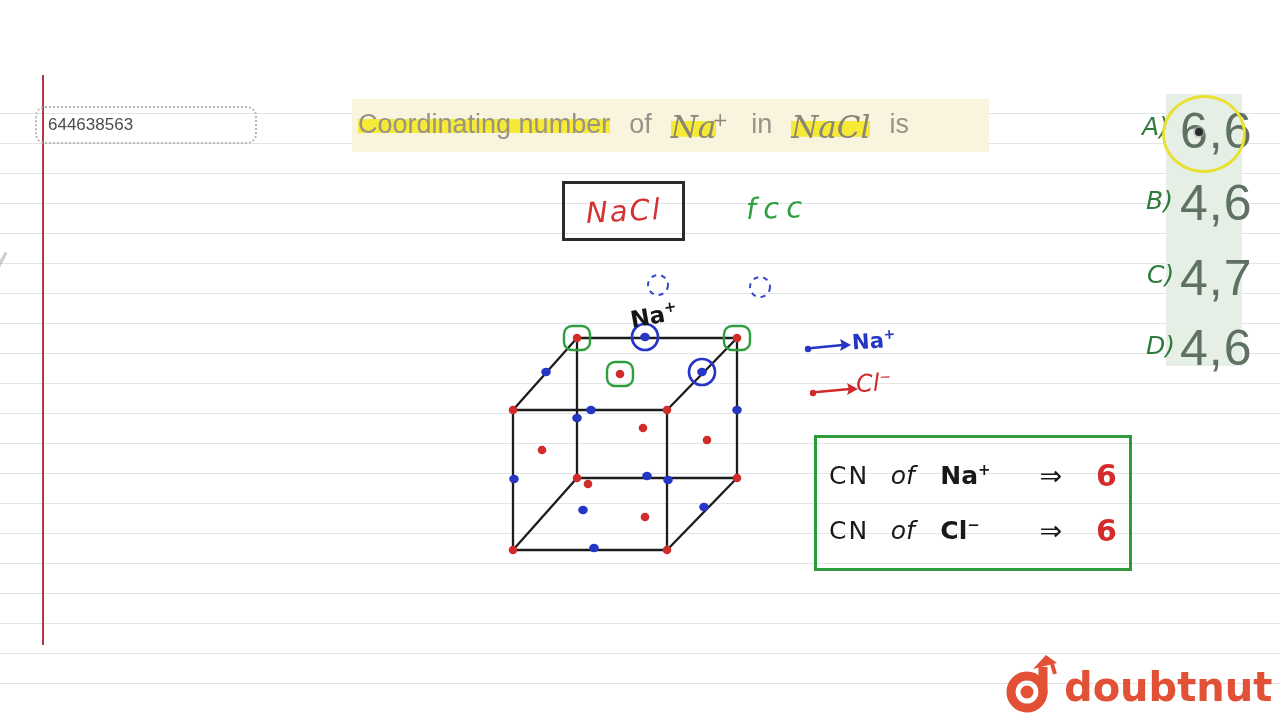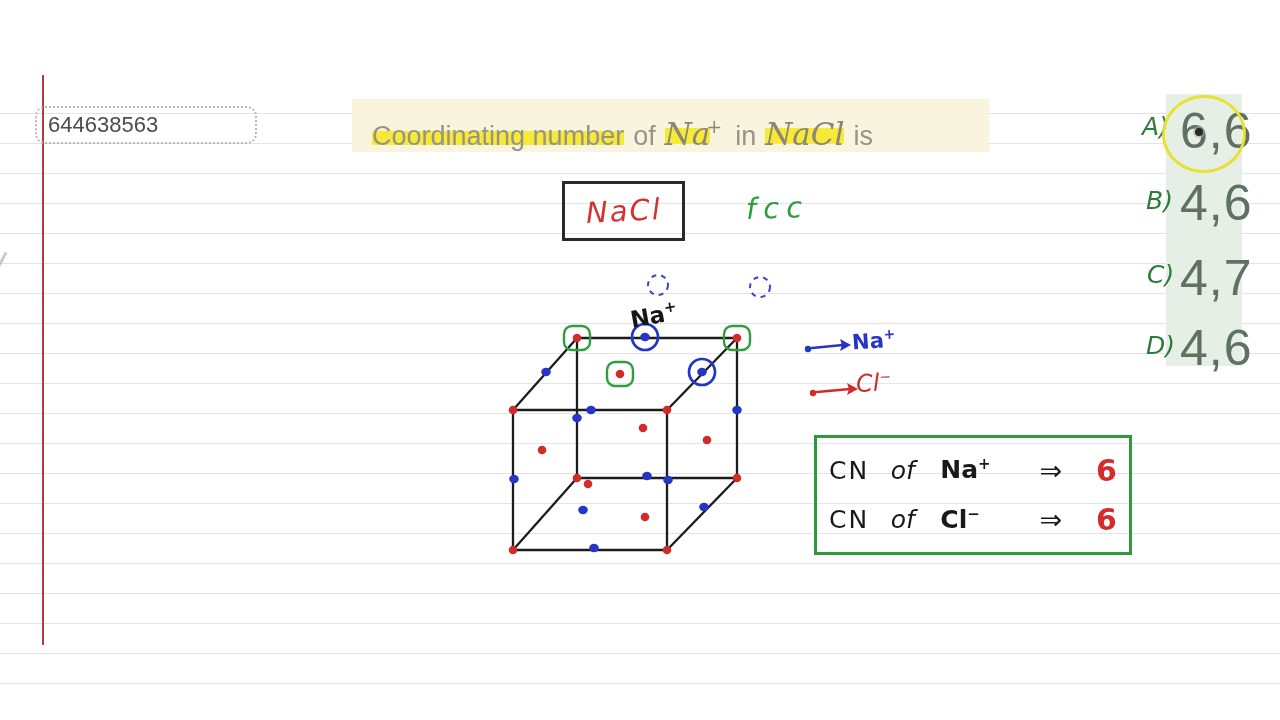--- a/index.html
+++ b/index.html
@@ -7,24 +7,24 @@
          font-family:"Liberation Sans",sans-serif;}
   
   .ruled{position:absolute;left:0;top:84px;width:1280px;height:600px;
          background:repeating-linear-gradient(to bottom,transparent 0 29px,#e3e4e8 29px 30px);}
   .margin-line{position:absolute;left:42px;top:75px;width:2px;height:570px;background:#b23945;}
   .stray{position:absolute;left:-1px;top:251px;width:3px;height:24px;background:#9aa0a8;
          opacity:.55;transform:rotate(28deg);}
   
   .qid{position:absolute;left:35px;top:106px;width:222px;height:38px;border:2px dotted #b9b9b9;
        border-radius:10px;box-sizing:border-box;display:flex;align-items:center;padding-left:11px;
-       font-size:22px;color:#4c4c4c;background:transparent;}
+       font-size:17px;color:#4c4c4c;background:transparent;}
   
   .title{position:absolute;left:352px;top:99px;width:637px;height:53px;background:#f8f4de;
-         display:flex;align-items:flex-end;padding:10px 0 0 20px;box-sizing:border-box;gap:9px;}
+         display:flex;align-items:flex-start;padding:10px 0 0 6px;box-sizing:border-box;gap:19px;}
   .tw{font-size:27px;color:#98938a;}
   .tm{font-family:"DejaVu Serif",serif;font-style:italic;font-size:31px;color:#8b8579;}
   .tsup{font-size:19px;color:#8b8579;position:relative;top:-12px;left:-4px;font-family:"DejaVu Serif",serif;}
   .hl{background-image:linear-gradient(to bottom,rgba(0,0,0,0) 32%,rgba(246,233,40,.92) 34%,rgba(246,233,40,.92) 76%,rgba(0,0,0,0) 78%);}
   
   .opt-strip{position:absolute;left:1166px;top:94px;width:76px;height:272px;background:#e6efe5;}
   .opt-label{position:absolute;font-size:25px;font-style:italic;color:#2e7c3c;
              font-family:"DejaVu Sans",sans-serif;}
   .opt-value{position:absolute;font-size:50px;color:#5e7163;letter-spacing:1px;line-height:1;}
   .answer-circle{position:absolute;left:1162px;top:95px;width:78px;height:72px;border:3px solid #e9e032;
@@ -40,21 +40,21 @@
        letter-spacing:7px;transform:rotate(-2deg);font-family:"DejaVu Sans",sans-serif;}
   #diagram-svg{position:absolute;left:0;top:0;pointer-events:none;}
   .cube-label{position:absolute;left:630px;top:301px;font-size:23px;color:#161616;
               transform:rotate(-10deg);font-family:"DejaVu Sans",sans-serif;font-weight:bold;}
   .cube-label sup{font-size:15px;}
   .leg{position:absolute;font-family:"DejaVu Sans",sans-serif;}
   .leg sup{font-size:14px;}
   .leg-na{left:852px;top:327px;color:#2535c6;font-size:21px;font-weight:bold;transform:rotate(-4deg);}
   .leg-cl{left:856px;top:369px;color:#d02b2b;font-size:24px;font-style:italic;transform:rotate(-3deg);}
   
-  .cn-box{position:absolute;left:814px;top:435px;width:318px;height:120px;border:3px solid #2f9a3c;
+  .cn-box{position:absolute;left:814px;top:435px;width:318px;height:136px;border:3px solid #2f9a3c;
           box-sizing:border-box;display:flex;flex-direction:column;justify-content:space-evenly;
           padding:0 12px;}
   .cn-row{display:flex;align-items:center;font-size:25px;color:#191919;
           font-family:"DejaVu Sans",sans-serif;}
   .cn-c{width:72px;letter-spacing:2px;}
   .cn-of{width:58px;font-style:italic;}
   .cn-sp{width:116px;font-weight:bold;}
   .cn-sp sup{font-size:15px;}
   .cn-ar{width:66px;font-size:27px;}
   .cn-val{color:#d42b2b;font-size:30px;font-weight:bold;}
@@ -171,14 +171,24 @@
     </div>
     <div class="cn-row">
       <span class="cn-c">CN</span>
       <span class="cn-of">of</span>
       <span class="cn-sp"><span>Cl</span><sup>−</sup></span>
       <span class="cn-ar">⇒</span>
       <span class="cn-val">6</span>
     </div>
   </div>
 
+  <div class="brand">
+    <svg width="64" height="62" viewBox="0 0 64 62">
+      <circle cx="27" cy="38" r="16" fill="none" stroke="#e25036" stroke-width="9"></circle>
+      <circle cx="27" cy="38" r="6.5" fill="#e25036"></circle>
+      <path d="M43 40 L43 13" stroke="#e25036" stroke-width="9" fill="none"></path>
+      <path d="M33 15 L57 9 L46 1 Z" fill="#e25036"></path>
+      <path d="M52 10 L55 20" stroke="#e25036" stroke-width="4" fill="none"></path>
+    </svg>
+    <span class="brand-text">doubtnut</span>
+  </div>
 
 </div>
 
 </body></html>

